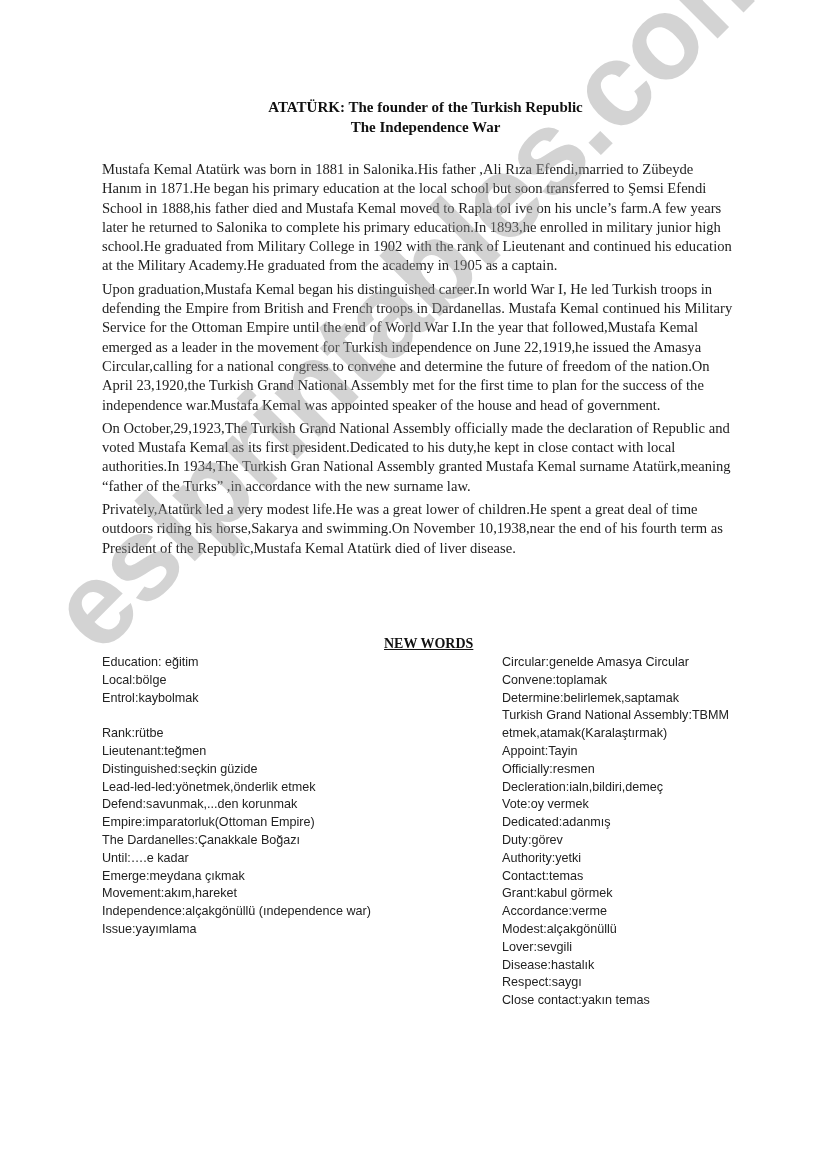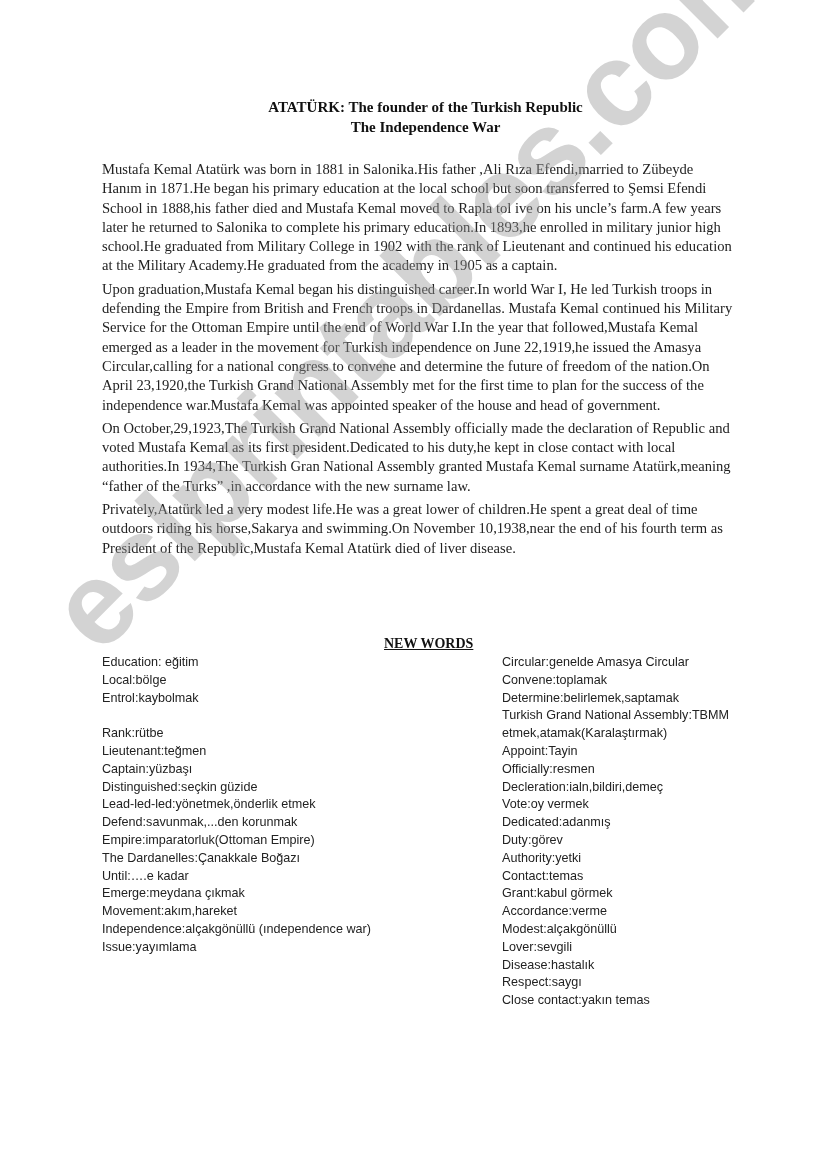--- a/index.html
+++ b/index.html
@@ -56,21 +56,20 @@
 
   <div class="nw-heading">NEW WORDS</div>
 
   <div class="vocab left">
     <div>Education: eğitim</div>
     <div>Local:bölge</div>
     <div>Entrol:kaybolmak</div>
     <div class="gap"></div>
     <div>Rank:rütbe</div>
     <div>Lieutenant:teğmen</div>
-    <div>Captain:yüzbaşı</div>
     <div>Distinguished:seçkin güzide</div>
     <div>Lead-led-led:yönetmek,önderlik etmek</div>
     <div>Defend:savunmak,...den korunmak</div>
     <div>Empire:imparatorluk(Ottoman Empire)</div>
     <div>The Dardanelles:Çanakkale Boğazı</div>
     <div>Until:….e kadar</div>
     <div>Emerge:meydana çıkmak</div>
     <div>Movement:akım,hareket</div>
     <div>Independence:alçakgönüllü (ındependence war)</div>
     <div>Issue:yayımlama</div>

